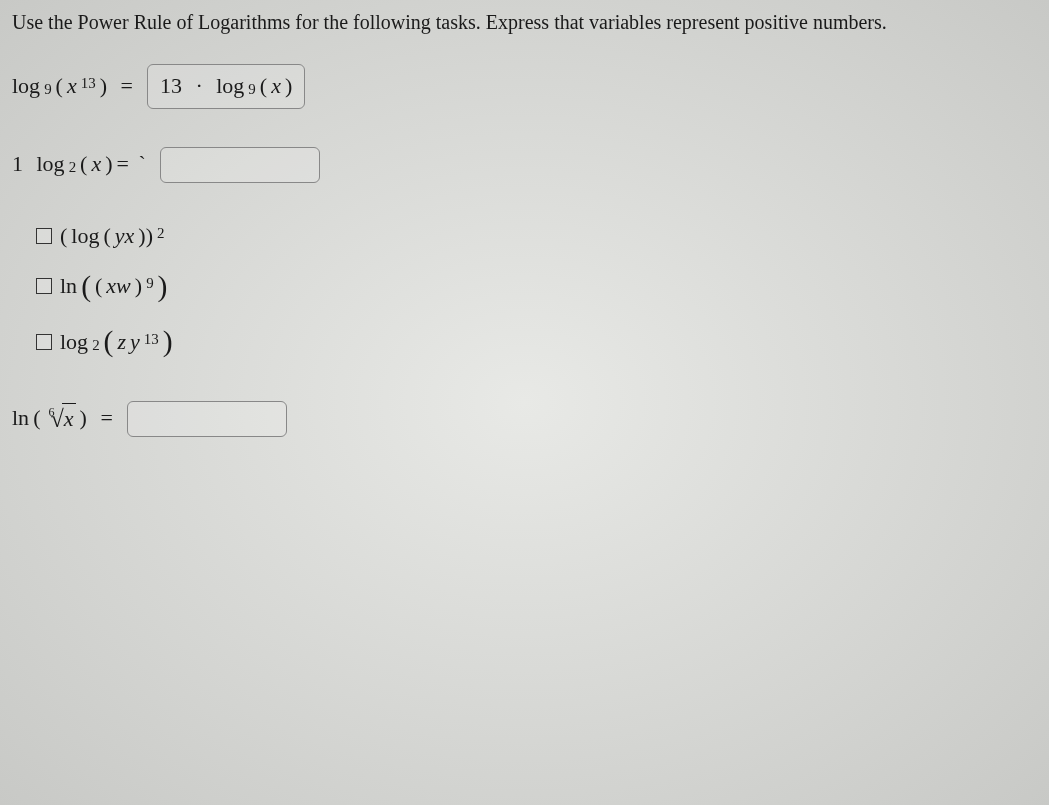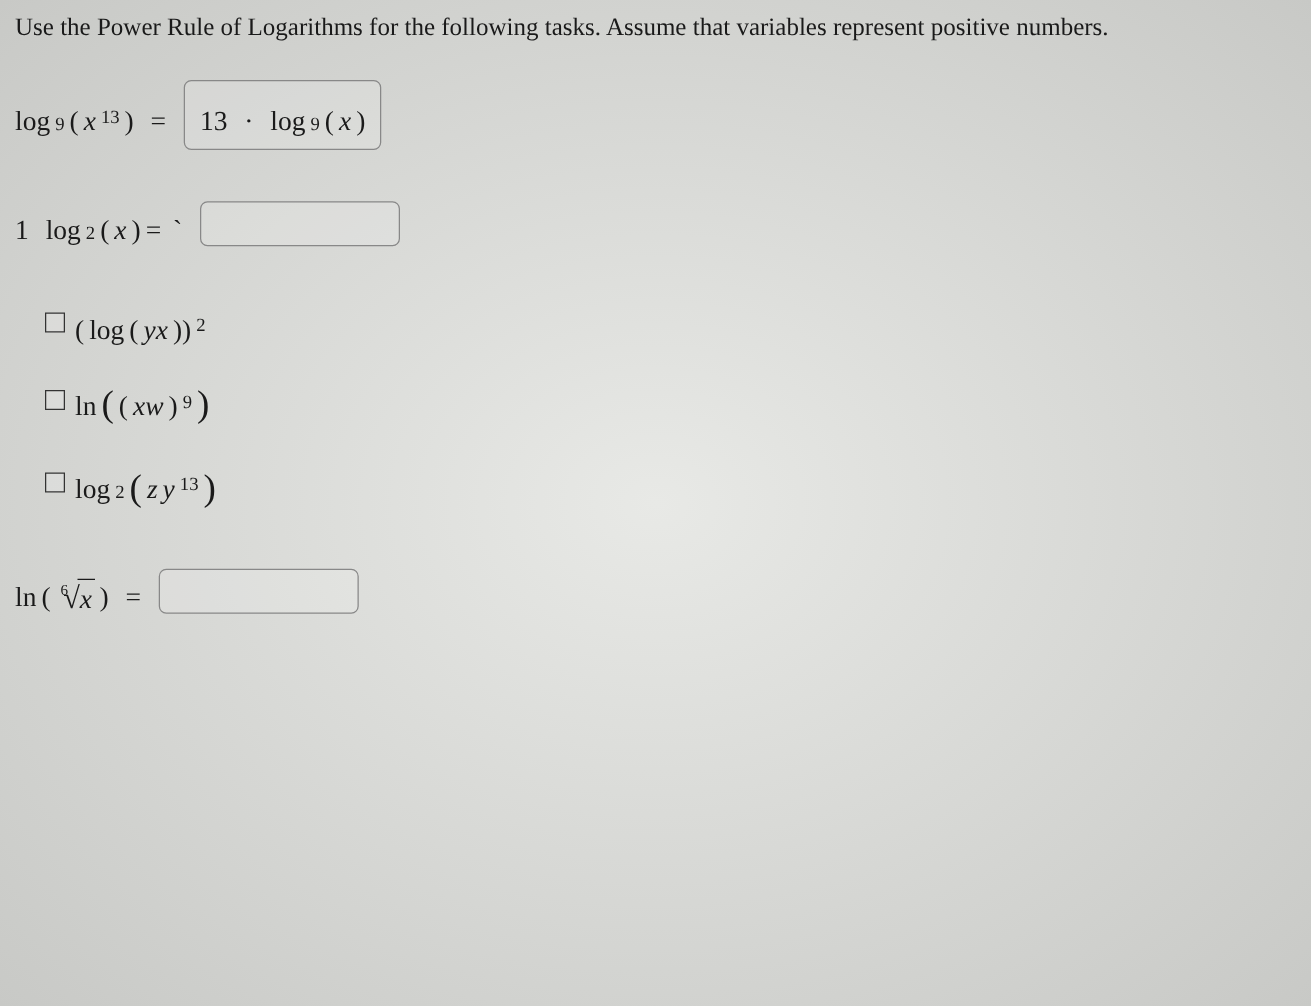--- a/index.html
+++ b/index.html
@@ -34,21 +34,20 @@
       display: flex;
       align-items: center;
       gap: 14px;
     }
     .math {
       font-family: 'Times New Roman', serif;
       font-size: 22px;
       display: inline-flex;
       align-items: center;
       gap: 4px;
-      margin-top: 11px;
     }
     .sub {
       font-size: 0.68em;
       vertical-align: sub;
       position: relative;
       top: 3px;
     }
     .sup {
       font-size: 0.68em;
       vertical-align: super;
@@ -110,21 +109,21 @@
       position: relative;
       top: 1px;
     }
     .var {
       font-style: italic;
     }
   </style>
 </head>
 <body>
 
-<div class="intro">Use the Power Rule of Logarithms for the following tasks. Assume that variables represent positive numbers.</div>
+<div class="intro">Use the Power Rule of Logarithms for the following tasks. Express that variables represent positive numbers.</div>
 
 <div class="question">
   <div class="expr-row">
     <span class="math">
       <span>log</span><span class="sub">9</span>
       <span>(</span><span class="var">x</span><span class="sup">13</span><span>)</span>
       &nbsp;<span>=</span>
     </span>
     <div class="answer-box">
       <span class="math">

